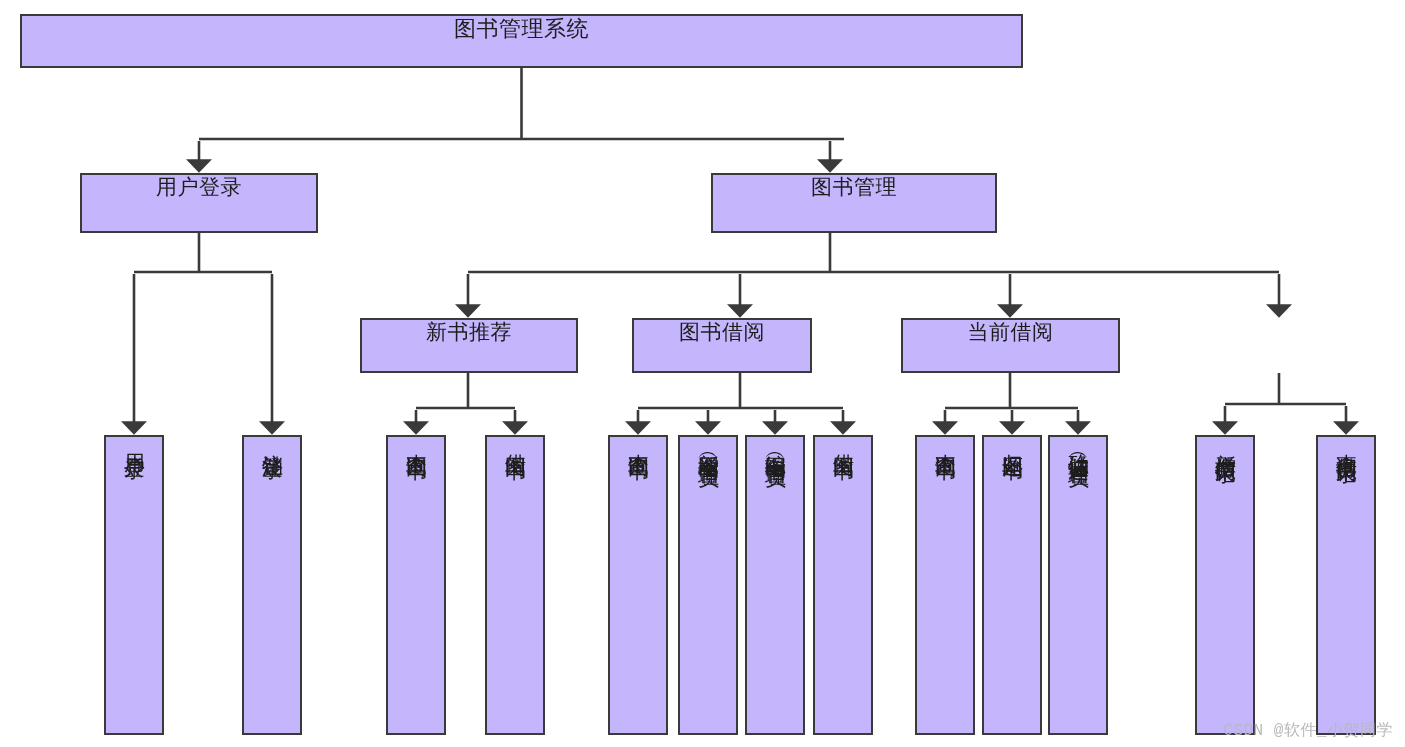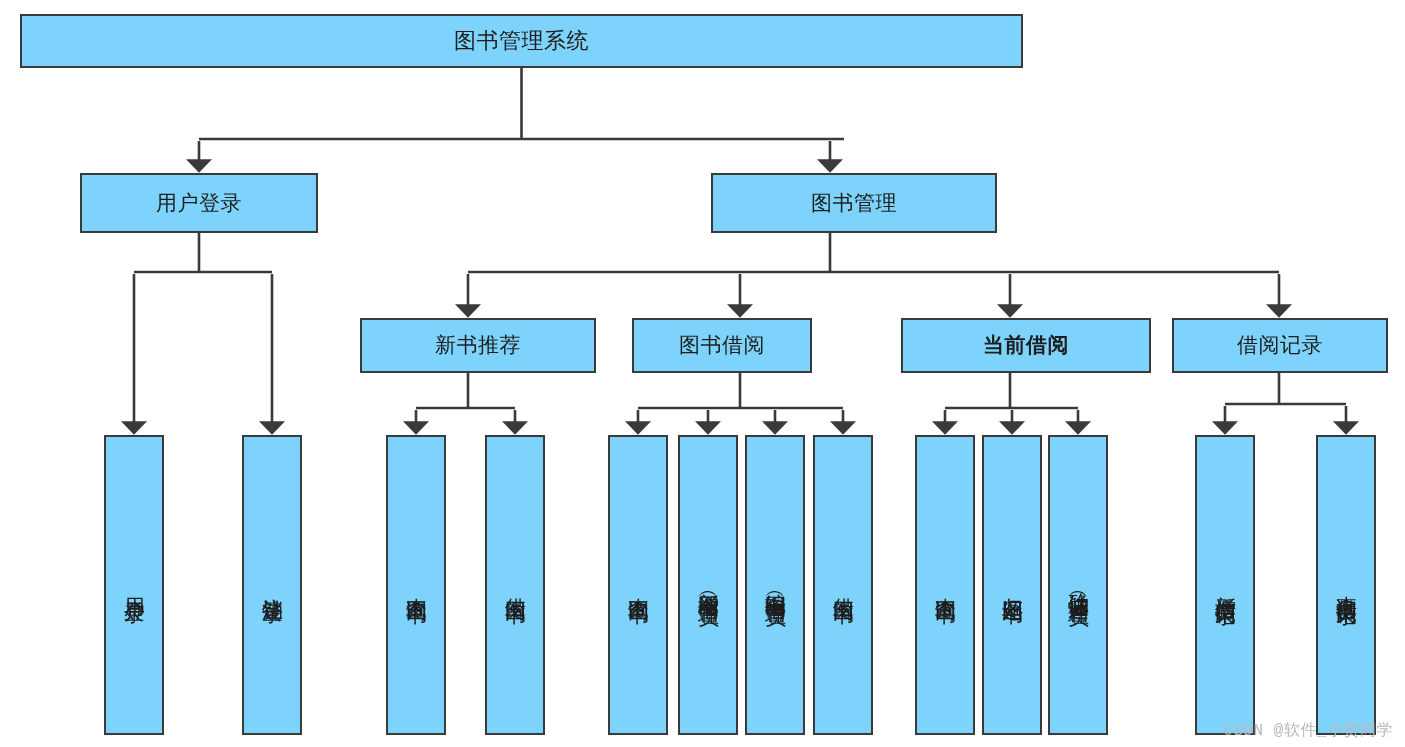--- a/index.html
+++ b/index.html
@@ -23,24 +23,24 @@
   svg#diagram-svg {
     position: absolute;
     left: 0;
     top: 0;
     width: 1405px;
     height: 747px;
   }
   .node-box {
     position: absolute;
     box-sizing: border-box;
-    background: #7dd3fc;
+    background: #c4b5fd;
     border: 2.5px solid #3a3a3a;
     display: flex;
-    align-items: center;
+    align-items: flex-start;
     justify-content: center;
     overflow: hidden;
   }
   .node-label {
     color: #1d1d1d;
     font-size: 21px;
     line-height: 1.18;
     letter-spacing: 0.5px;
     text-align: center;
     white-space: nowrap;
@@ -123,31 +123,28 @@
     <span class="node-label">图书管理系统</span>
   </div>
 
   <div class="node-box" style="left:80px; top:173px; width:238px; height:60px;">
     <span class="node-label">用户登录</span>
   </div>
   <div class="node-box" style="left:711px; top:173px; width:286px; height:60px;">
     <span class="node-label">图书管理</span>
   </div>
 
-  <div class="node-box" style="left:360px; top:318px; width:236px; height:55px;">
+  <div class="node-box" style="left:360px; top:318px; width:218px; height:55px;">
     <span class="node-label">新书推荐</span>
   </div>
   <div class="node-box" style="left:632px; top:318px; width:180px; height:55px;">
     <span class="node-label">图书借阅</span>
   </div>
-  <div class="node-box" style="left:901px; top:318px; width:250px; height:55px;font-weight:bold;">
+  <div class="node-box" style="left:901px; top:318px; width:219px; height:55px;">
     <span class="node-label">当前借阅</span>
-  </div>
-  <div class="node-box" style="left:1172px; top:318px; width:216px; height:55px;">
-    <span class="node-label">借阅记录</span>
   </div>
 
   <div class="node-box vertical" style="left:104px; top:435px; width:60px; height:300px;">
     <span class="node-label">用户登录</span>
   </div>
   <div class="node-box vertical" style="left:242px; top:435px; width:60px; height:300px;">
     <span class="node-label">注销登录</span>
   </div>
   <div class="node-box vertical" style="left:386px; top:435px; width:60px; height:300px;">
     <span class="node-label">查询图书</span>

